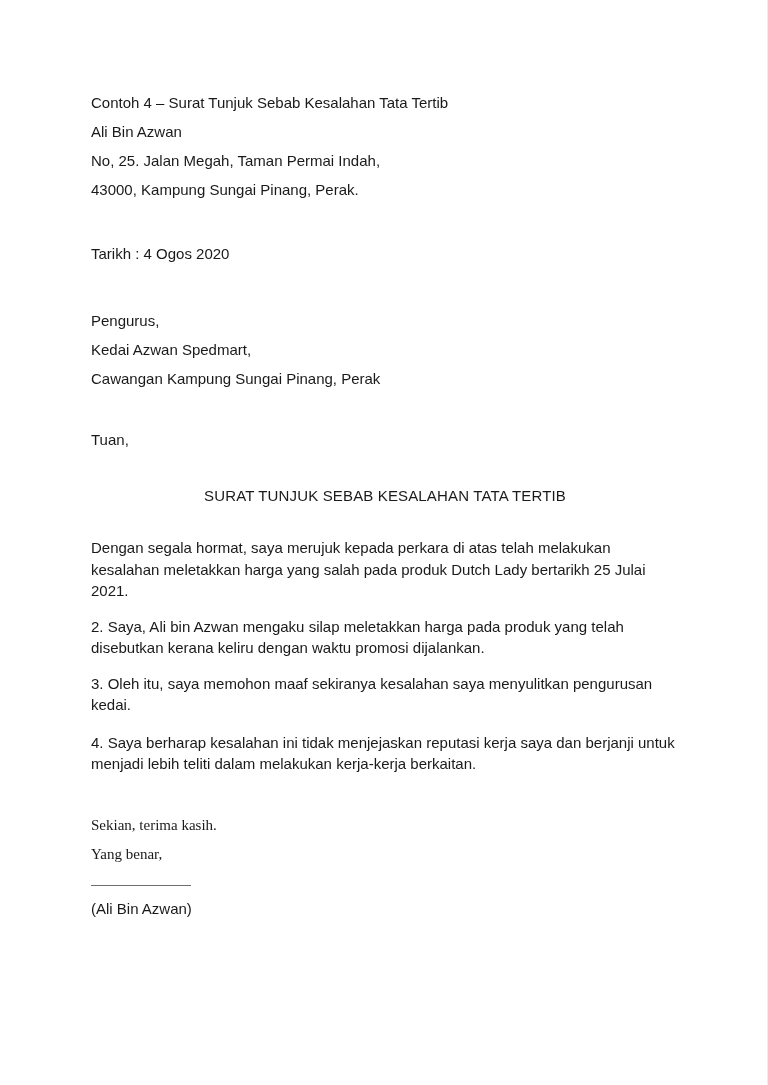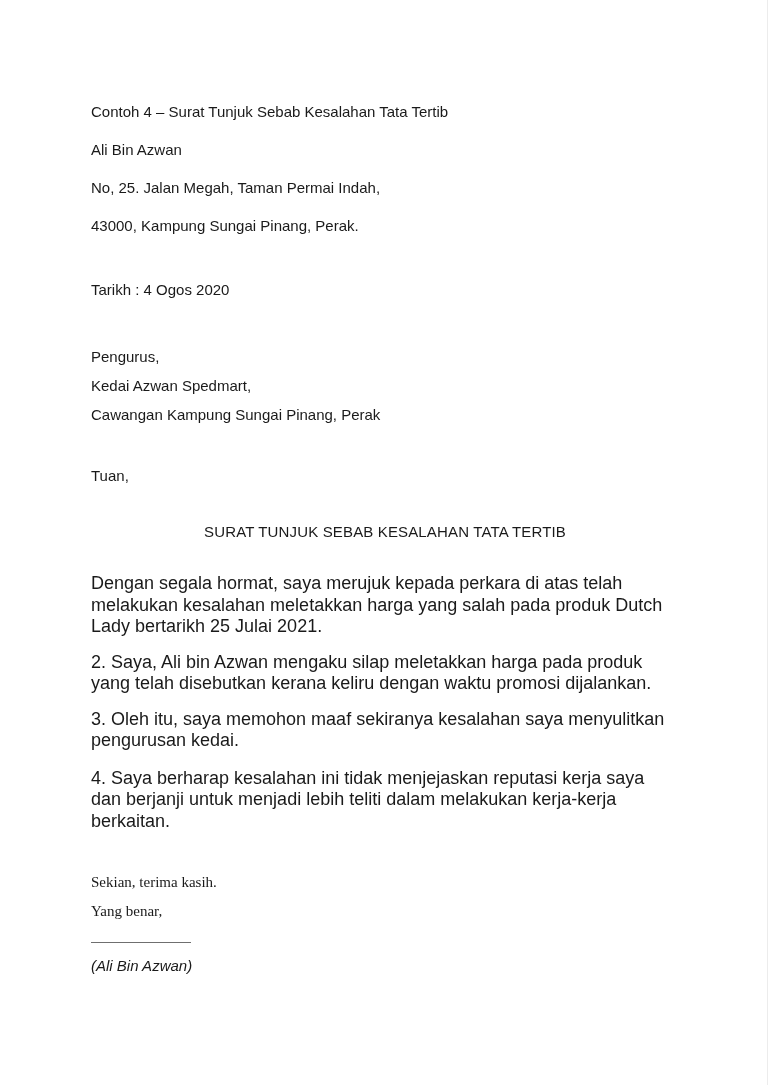--- a/index.html
+++ b/index.html
@@ -29,40 +29,40 @@
     width: 588px;
   }
   
   .line {
     font-size: 15px;
     line-height: 29px;
     color: #1a1a1a;
     white-space: pre-wrap;
   }
   
-  .sender-block .line { line-height: 29px; margin-top: 9px; }
+  .sender-block .line { line-height: 29px; }
 
   .block-gap-date     { height: 35px; }
   .block-gap-recipient{ height: 38px; }
   .block-gap-salutation{ height: 32px; }
   .block-gap-subject  { height: 30px; }
   .block-gap-body     { height: 29px; }
   .block-gap-closing  { height: 36px; }
 
   
   .subject {
     font-size: 15px;
     line-height: 24px;
     letter-spacing: 0.15px;
     color: #1a1a1a;
     text-align: center;
   }
   
   .para {
-    font-size: 18px;
+    font-size: 15px;
     line-height: 21.5px;
     color: #1a1a1a;
     margin: 0 0 14px 0;
     white-space: pre-wrap;
   }
   .para:last-child { margin-bottom: 0; margin-top: 16px; }
 
   
   .closing .line { line-height: 29px; font-family: Liberation Serif, serif; }
 
@@ -73,21 +73,20 @@
   }
   .sig-rule {
     width: 100px;
     height: 0;
     border-top: 1.6px solid #6f6f6f;
   }
   .sig-name {
     font-size: 15px;
     line-height: 26px;
     color: #1a1a1a;
-    font-style: italic;
   }
 </style>
 </head>
 <body>
 
 <div class="page">
   <div class="doc-body">
 
     <div class="sender-block">
       <div class="line">Contoh 4 – Surat Tunjuk Sebab Kesalahan Tata Tertib</div>

